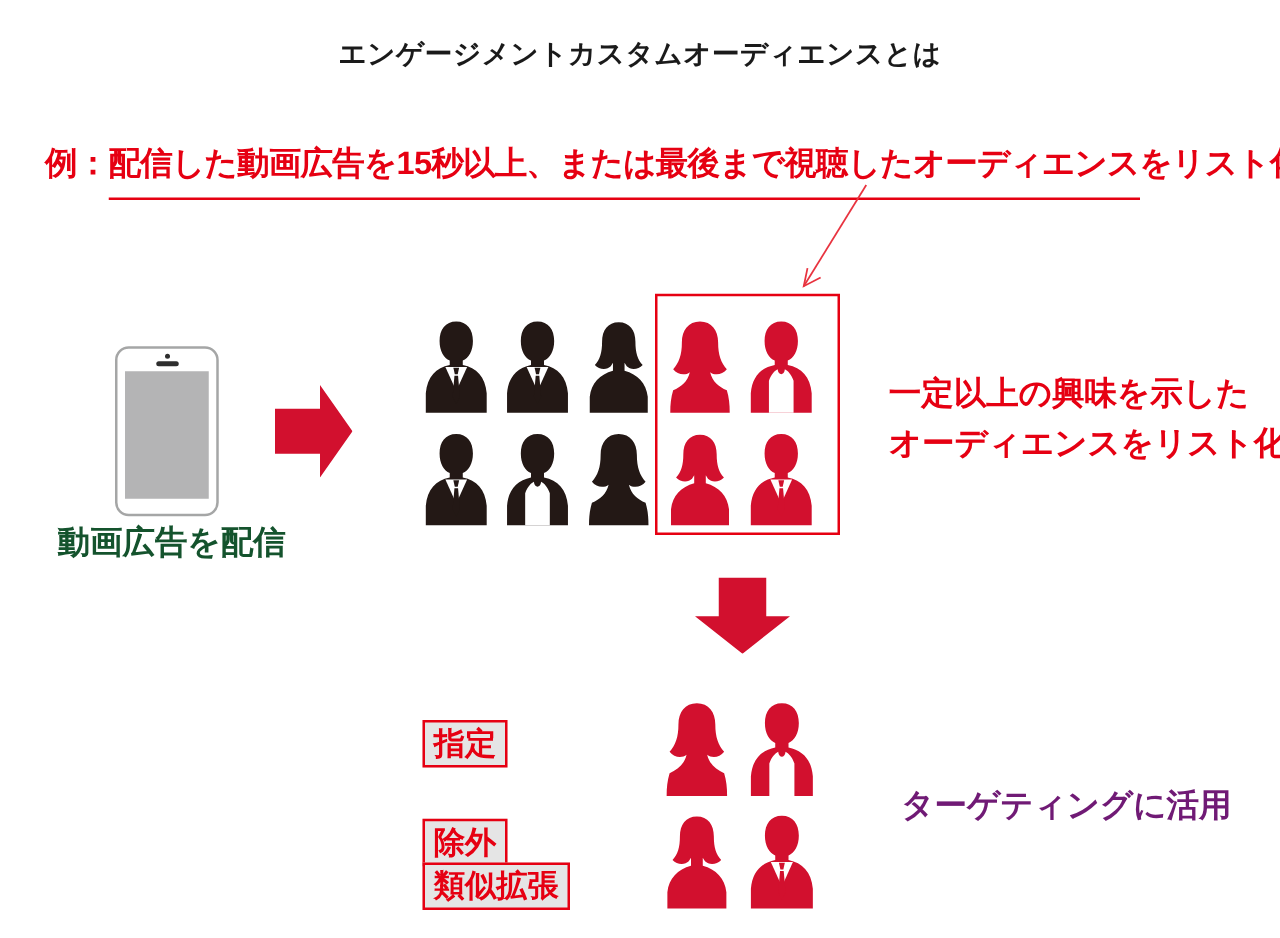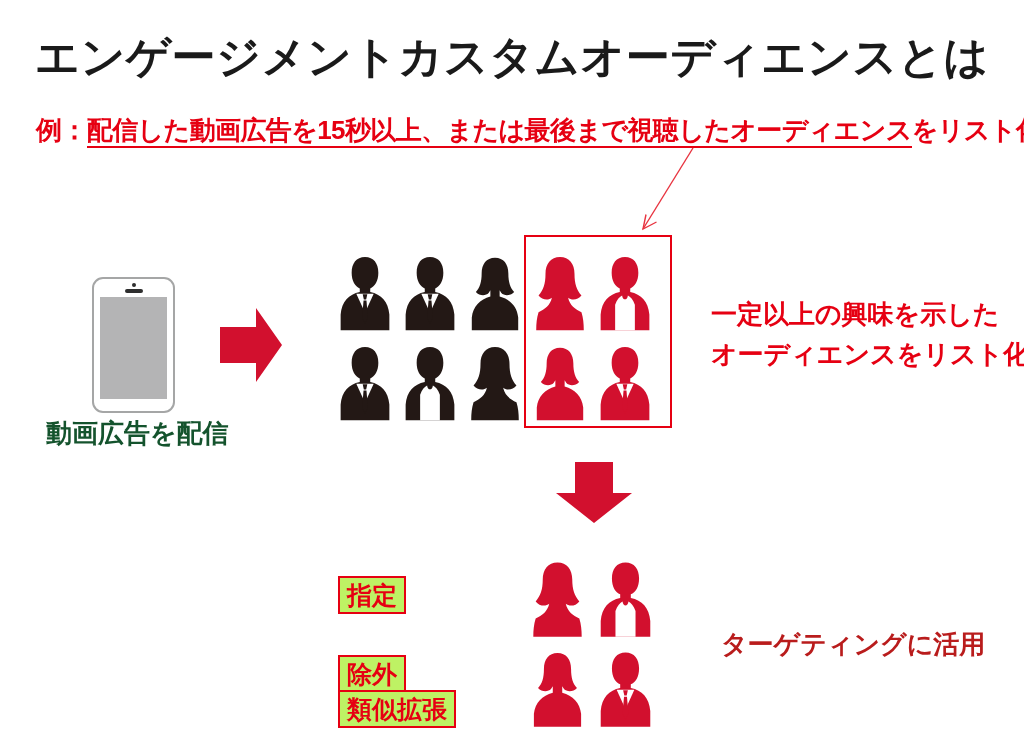--- a/index.html
+++ b/index.html
@@ -1,30 +1,30 @@
 <!DOCTYPE html>
 <html><head>
 <meta charset="utf-8">
 <style>
   html,body{margin:0;padding:0;background:#ffffff;}
   body{font-family:"Liberation Sans","DejaVu Sans",sans-serif;}
   #canvas{position:relative;width:1024px;height:750px;background:#ffffff;overflow:hidden;}
 
   
   .title{position:absolute;left:0;right:0;top:28px;text-align:center;
-         font-size:44px;font-weight:700;color:#1a1a1a;letter-spacing:0.5px;}
+         font-size:22px;font-weight:700;color:#1a1a1a;letter-spacing:0.5px;}
   .subtitle{position:absolute;left:36px;top:113px;font-size:26px;font-weight:700;
             color:#e60012;letter-spacing:-0.6px;white-space:nowrap;}
-  .subtitle .ul{border-bottom:2px solid #e60012;padding-bottom:1px;}
+  .subtitle .ul{border-bottom:2px solid #e60012;padding-bottom:13px;}
   .phone-caption{position:absolute;left:46px;top:416px;font-size:26px;font-weight:700;
                  color:#14532d;white-space:nowrap;}
   .engaged-note{position:absolute;left:711px;top:294px;font-size:26px;font-weight:700;
                 color:#e60012;line-height:40px;white-space:nowrap;}
   .targeting-note{position:absolute;left:721px;top:627px;font-size:26px;font-weight:700;
-                  color:#b91c1c;white-space:nowrap;}
+                  color:#701a75;white-space:nowrap;}
 
   
   .phone{position:absolute;left:92px;top:277px;width:83px;height:136px;background:#fff;
          border:2.5px solid #a5a6a6;border-radius:11px;box-sizing:border-box;}
   .phone .cam{position:absolute;left:50%;top:4px;width:4px;height:4px;margin-left:-2px;
               background:#2e2e2e;border-radius:50%;}
   .phone .speaker{position:absolute;left:50%;top:10px;width:18px;height:4px;margin-left:-9px;
                   background:#2e2e2e;border-radius:2px;}
   .phone .screen{position:absolute;left:6px;right:6px;top:18px;bottom:12px;background:#b4b4b5;}
 
@@ -46,21 +46,21 @@
   #list-grid .row + .row{margin-top:11px;}
   #list-grid .bust{width:59px;height:79px;}
   .bust.black{color:#231815;}
   .bust.red{color:#d2102e;}
   .highlight-box{position:absolute;left:524px;top:235px;width:148px;height:193px;
                  border:2px solid #e60012;box-sizing:border-box;}
 
   
   .tag{position:absolute;left:338px;display:inline-block;border:2px solid #e60012;
        color:#e60012;font-size:25px;font-weight:700;padding:2px 7px;line-height:1.2;
-       white-space:nowrap;background:#bef264;}
+       white-space:nowrap;background:#e5e5e5;}
   #tag-0{top:576px;}
   #tag-1{top:631px;margin-top:24px;}
   #tag-2{top:690px;}
 </style>
 </head>
 <body>
 
 <div id="canvas">
 
   <svg width="0" height="0" style="position:absolute" aria-hidden="true">

